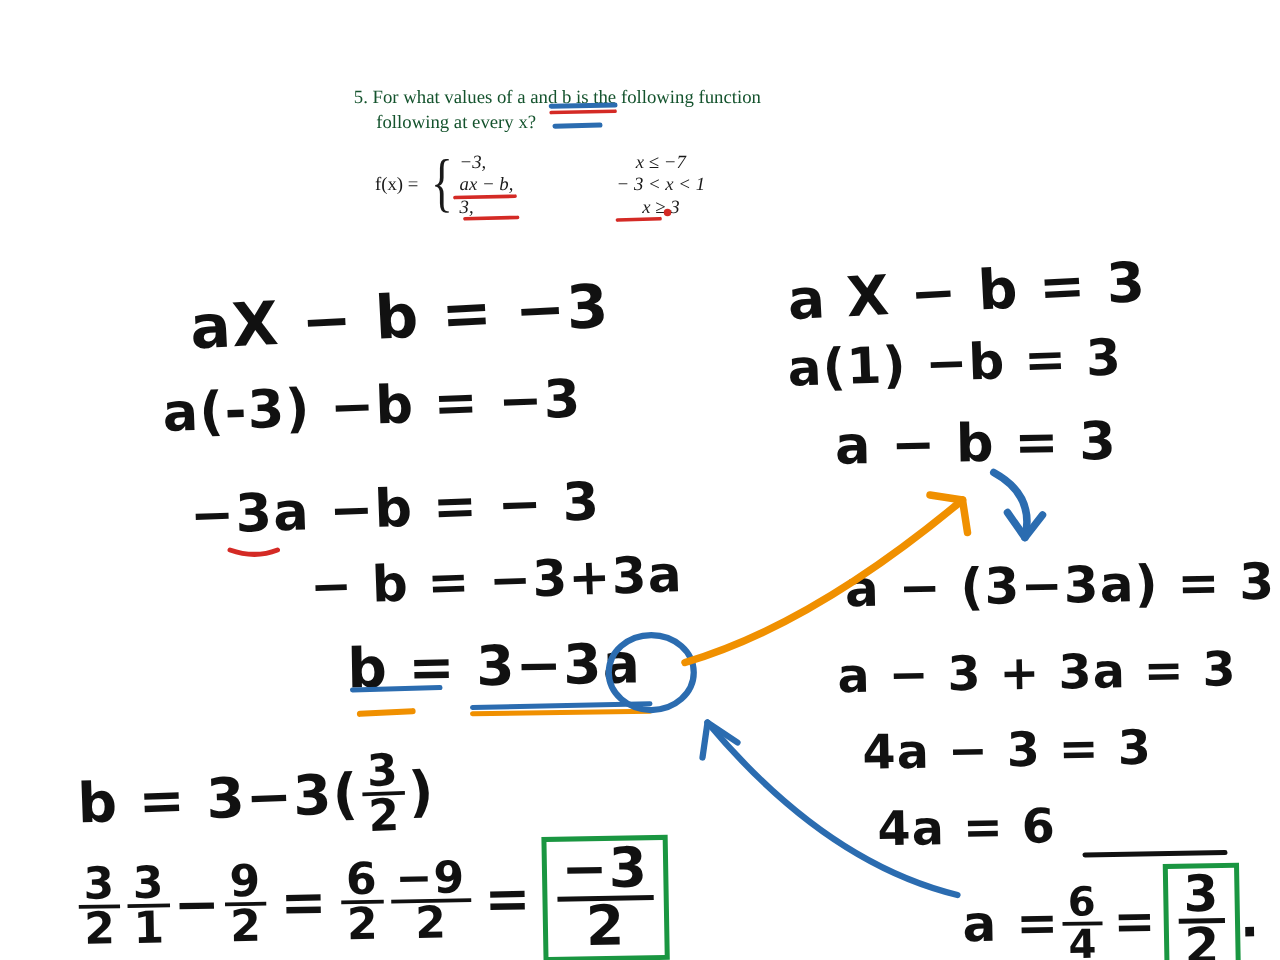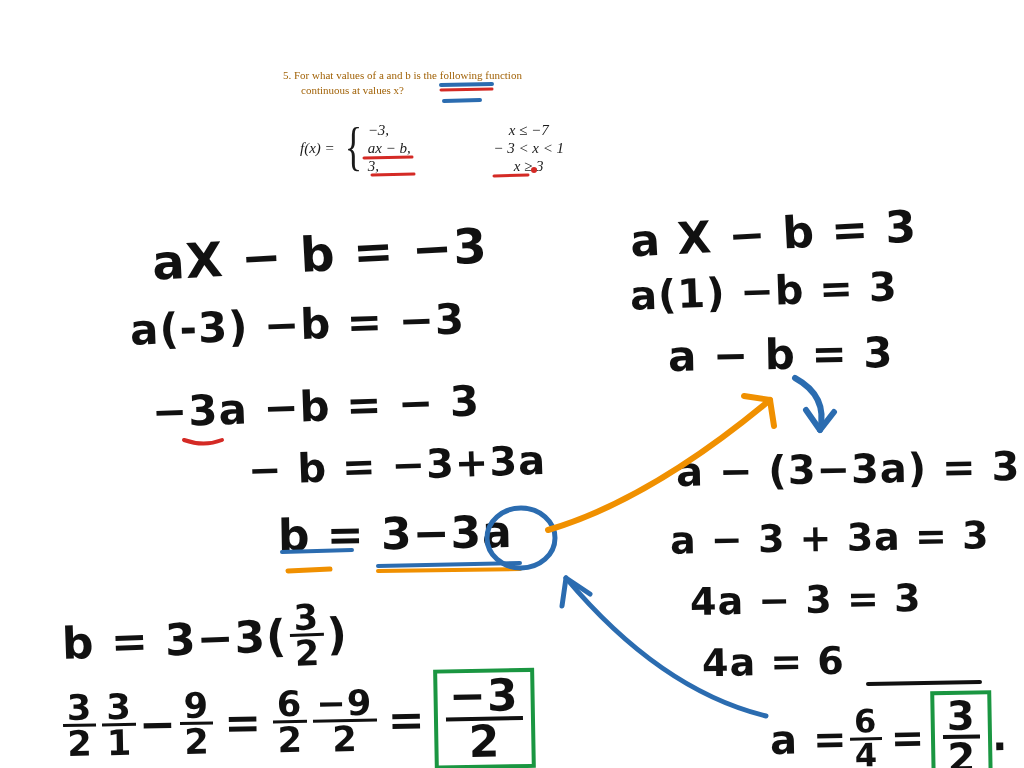--- a/index.html
+++ b/index.html
@@ -14,34 +14,34 @@
     background: #ffffff;
     overflow: hidden;
     font-family: "Liberation Serif", serif;
   }
   
   .problem {
     position: absolute;
     left: 283px;
     top: 68px;
     width: 400px;
-    font-size: 11px;
+    font-size: 15px;
     line-height: 1.35;
-    color: #a16207;
+    color: #14532d;
   }
   .piecewise {
     position: absolute;
     left: 300px;
     top: 122px;
     font-size: 15px;
     color: #1a1a1a;
     display: flex;
     align-items: center;
   }
-  .piecewise .fx { font-style: italic; margin-right: 4px; }
+  .piecewise .fx { margin-right: 4px; }
   .brace {
     font-size: 52px;
     line-height: 0.8;
     font-family: "Liberation Serif", serif;
     margin: 0 2px 4px 2px;
     transform: scaleX(0.7);
     display: inline-block;
   }
   .cases {
     display: grid;
@@ -93,21 +93,21 @@
 </style>
 </head>
 <body>
 
 <div id="page">
 
   <div class="problem">
     <span>5.</span>
     <span>For what values of a and b is the following function</span>
     <br>
-    <span style="display:inline-block;margin-left:18px">continuous at values x?</span>
+    <span style="display:inline-block;margin-left:18px">following at every x?</span>
   </div>
 
   <div class="piecewise">
     <span class="fx">f(x) =</span>
     <span class="brace">{</span>
     <span class="cases">
       <span class="val">−3,</span>
       <span class="cond">x ≤ −7</span>
       <span class="val">ax − b,</span>
       <span class="cond">− 3 &lt; x &lt; 1</span>

